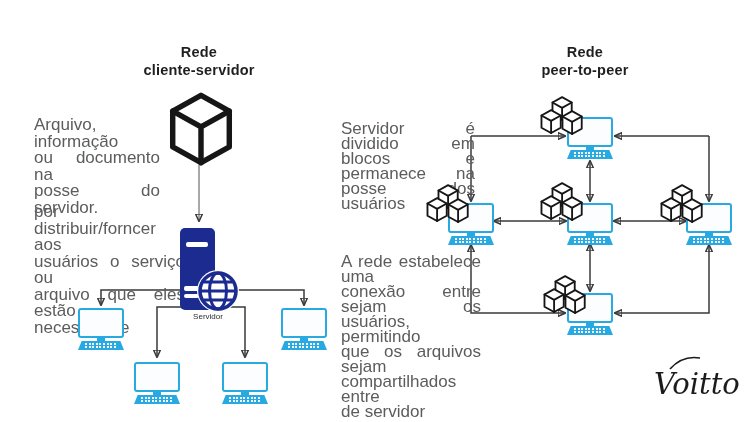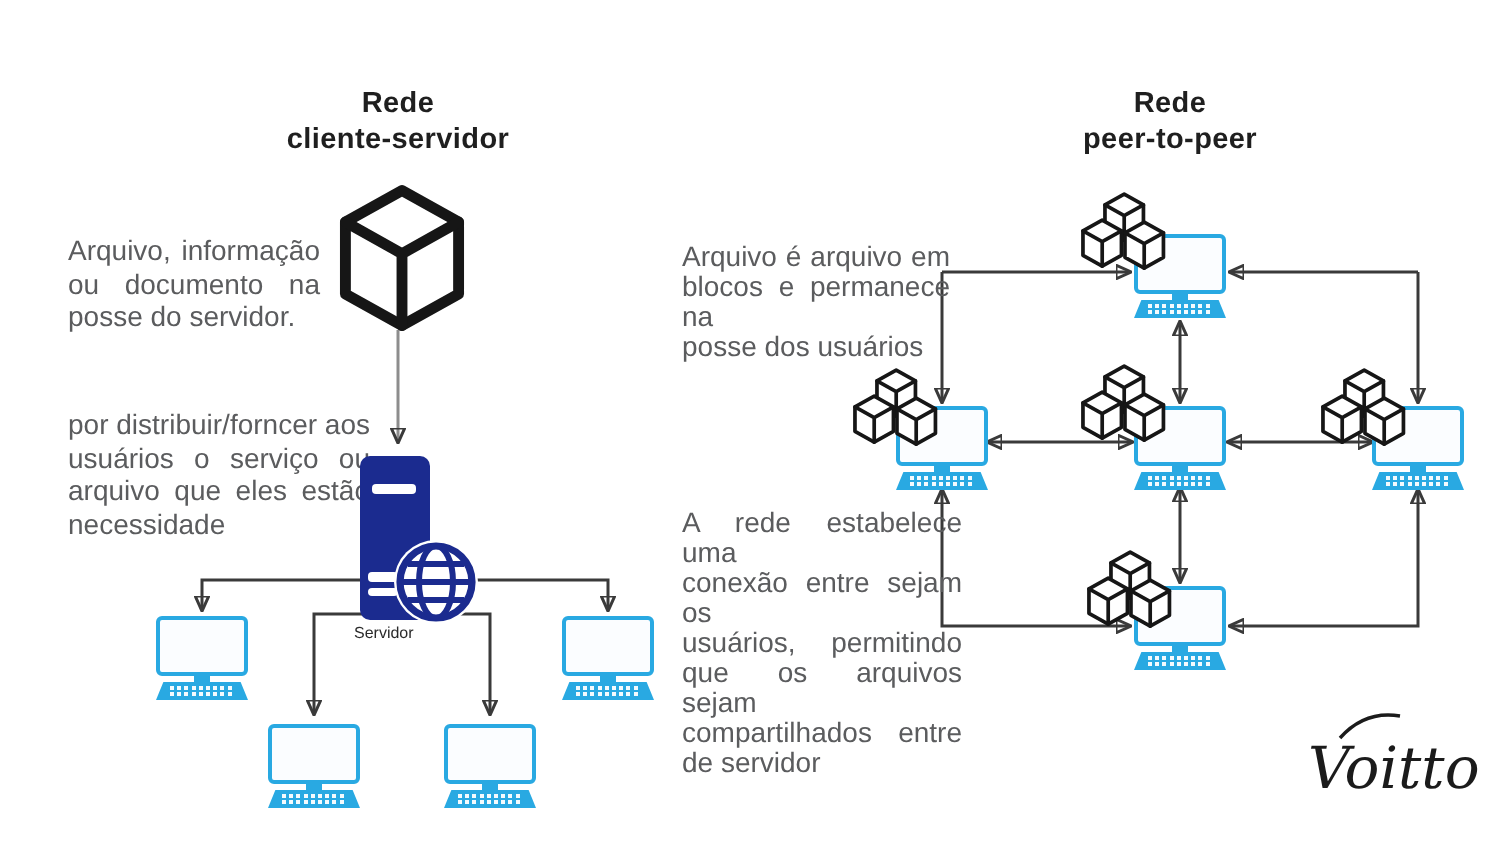--- a/index.html
+++ b/index.html
@@ -15,21 +15,21 @@
     font-family:"Liberation Sans", sans-serif;
   }
   
   #connectors{position:absolute;inset:0;z-index:1;}
   #connectors path{stroke:var(--connector);stroke-width:1.5;fill:none;}
   #connectors path.gray-line{stroke:#8d8d8d;}
   
   .title{position:absolute;z-index:2;text-align:center;font-weight:700;
          font-size:14.5px;line-height:17.5px;color:var(--title-text);letter-spacing:.2px;}
   
-  .note{position:absolute;z-index:2;color:var(--body-text);font-size:14px;}
+  .note{position:absolute;z-index:2;color:var(--body-text);font-size:17px;}
   .note .tline{text-align:justify;text-align-last:justify;}
   .note .tline.last{text-align-last:left;}
   .note.lh-left{line-height:16.5px;}
   .note.lh-right{line-height:15px;}
   
   .computer{position:absolute;width:46px;z-index:2;}
   .screen{height:30px;border:2.5px solid var(--monitor-blue);border-radius:3px;
           background:#FBFDFF;box-sizing:border-box;}
   .stand{width:8px;height:3px;background:var(--monitor-blue);margin:0 auto;}
   .kbd{height:9px;background:var(--monitor-blue);
@@ -41,21 +41,21 @@
   .tower{position:absolute;left:180px;top:228px;width:35px;height:82px;
          background:var(--server-navy);border-radius:5px;z-index:2;}
   .tower .slot{position:absolute;background:#fff;border-radius:2px;}
   .slot-top{left:6px;top:14px;width:22px;height:5px;}
   .slot-b1{left:4px;top:58px;width:15px;height:4.5px;}
   .slot-b2{left:4px;top:65.5px;width:15px;height:4.5px;}
   .globe{position:absolute;left:196px;top:269px;z-index:3;}
   .globe .ring{fill:#fff;stroke:var(--server-navy);}
   .globe .grid{fill:none;stroke:var(--server-navy);}
   .server-label{position:absolute;left:177px;top:312px;width:62px;z-index:3;
-                text-align:left;font-size:8px;color:#2a2a2a;}
+                text-align:center;font-size:8px;color:#2a2a2a;}
   
   .bigcube{position:absolute;left:168px;top:92px;z-index:2;}
   .cluster{position:absolute;z-index:3;}
   
   .logo{position:absolute;left:646px;top:352px;z-index:2;}
   .logo text{font-family:"DejaVu Serif", serif;font-style:italic;fill:#1b1b1b;}
   .hidden-defs{position:absolute;width:0;height:0;overflow:hidden;}
 </style>
 </head>
 <body>
@@ -112,21 +112,21 @@
       <div class="tline">ou documento na</div>
       <div class="tline last">posse do servidor.</div>
     </div>
   <div class="note lh-left" style="left:34px;top:204px;width:151px;">
       <div class="tline">por distribuir/forncer aos</div>
       <div class="tline">usuários o serviço ou</div>
       <div class="tline">arquivo que eles estão</div>
       <div class="tline last">necessidade</div>
     </div>
   <div class="note lh-right" style="left:341px;top:121px;width:134px;">
-      <div class="tline">Arquivo é arquivo em</div>
+      <div class="tline">Servidor é dividido em</div>
       <div class="tline">blocos e permanece na</div>
       <div class="tline last">posse dos usuários</div>
     </div>
   <div class="note lh-right" style="left:341px;top:254px;width:140px;">
       <div class="tline">A rede estabelece uma</div>
       <div class="tline">conexão entre sejam os</div>
       <div class="tline">usuários,  permitindo</div>
       <div class="tline">que os arquivos sejam</div>
       <div class="tline">compartilhados  entre</div>
       <div class="tline last">de servidor</div>

